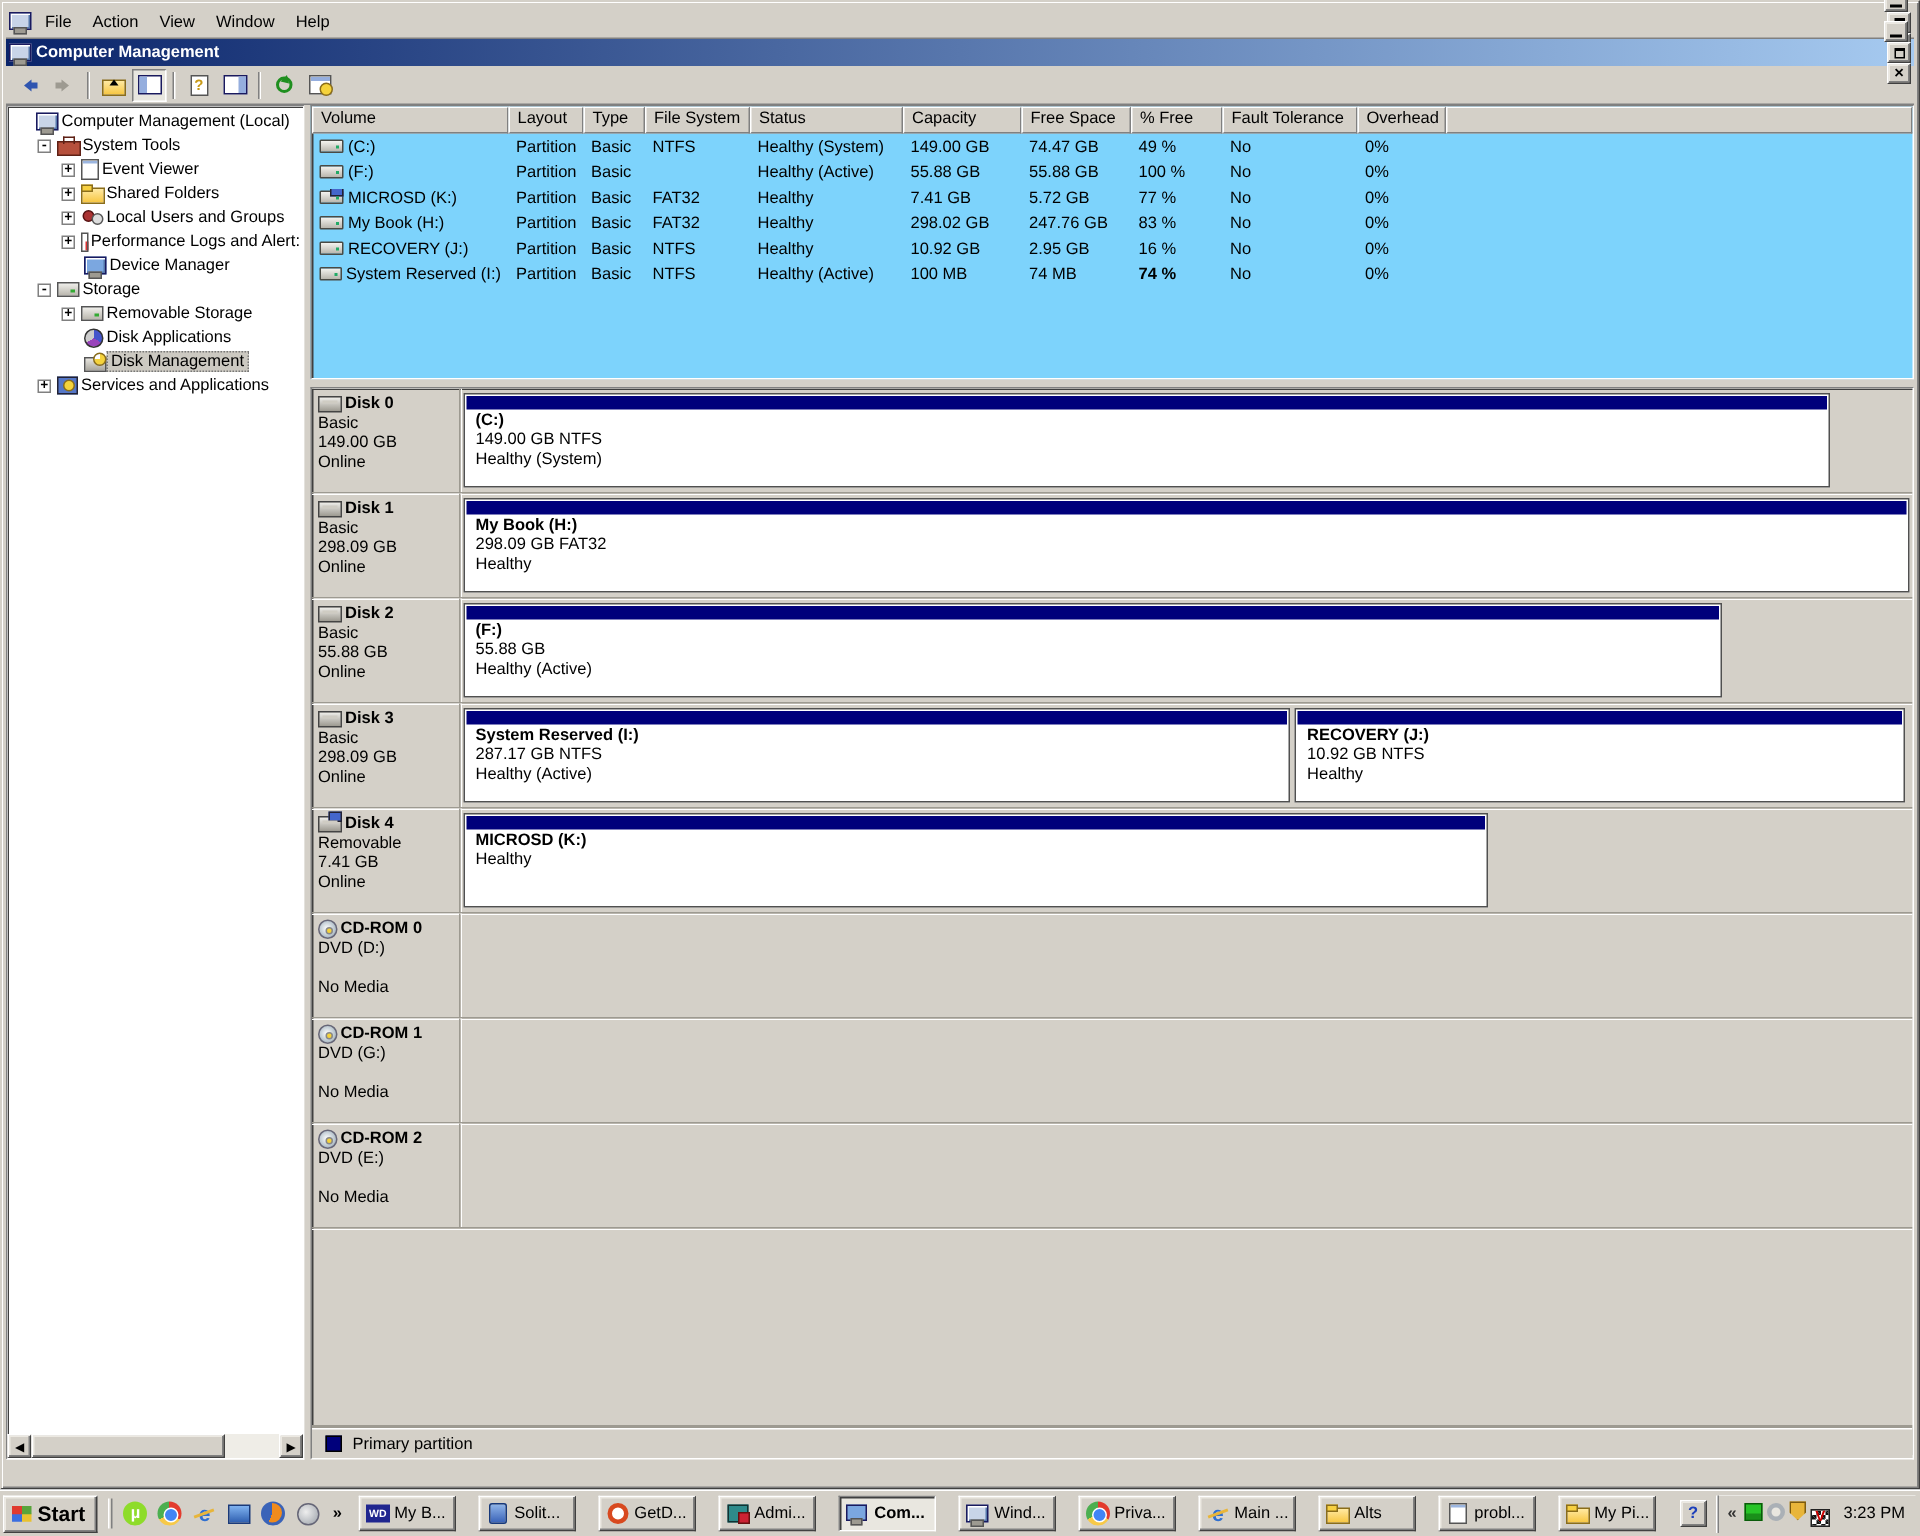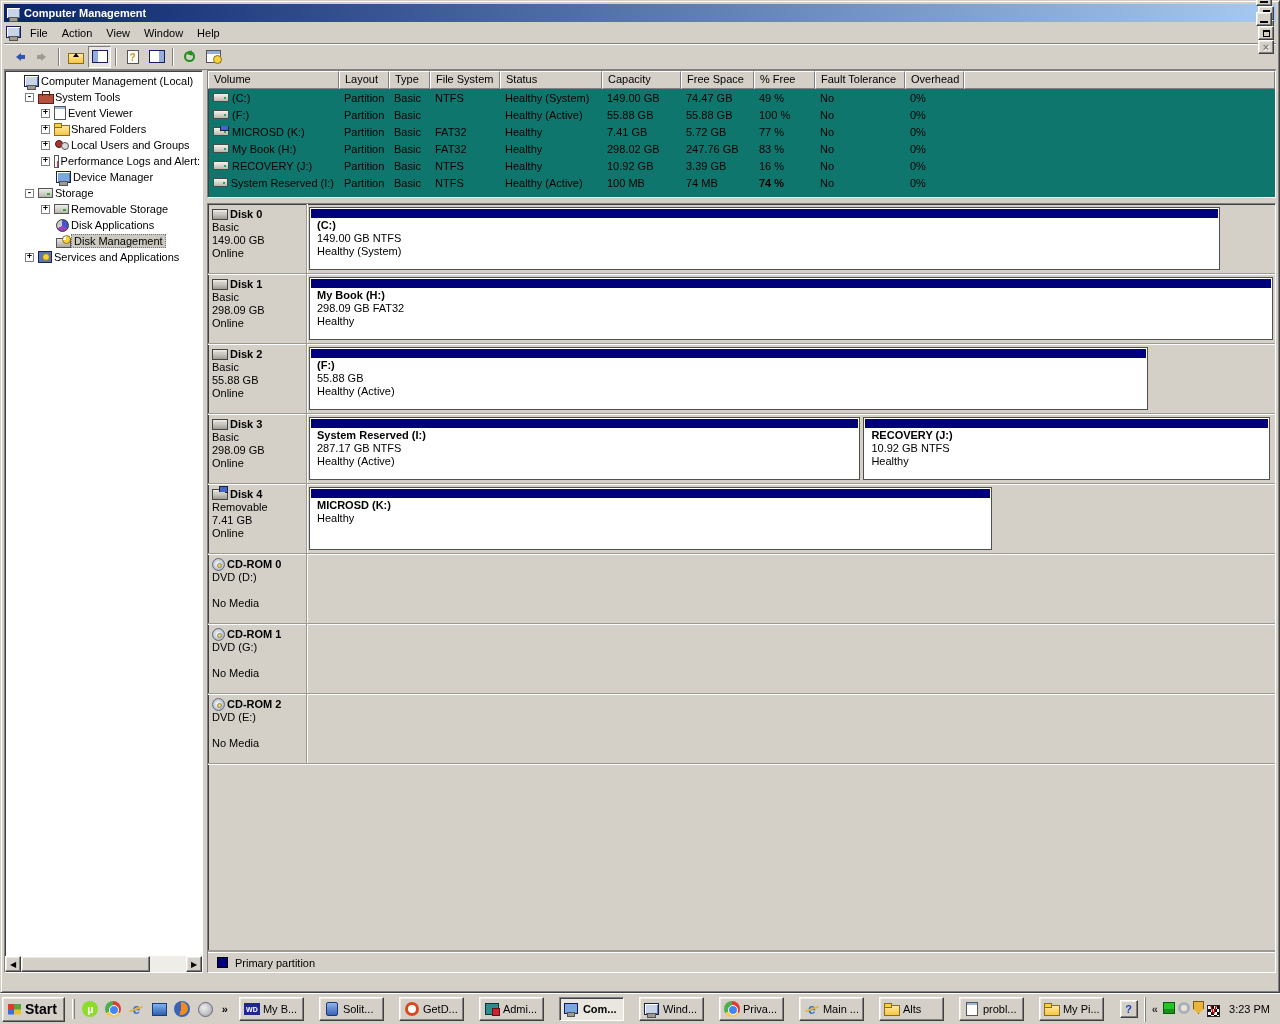--- a/index.html
+++ b/index.html
@@ -45,21 +45,21 @@
   .tree-label{padding:0 2px;}
   .tree-label.selected{background:#ccc9c1;border:1px dotted #777;}
   #tree-hscroll{height:16px;background:#d4d0c8;display:flex;flex:0 0 auto;}
   .sb-btn{width:16px;height:16px;display:flex;align-items:center;justify-content:center;font-size:8px;color:#000;flex:0 0 auto;}
   .sb-track{flex:1;background:#efede7;position:relative;}
   .sb-thumb{position:absolute;left:0;top:0;height:16px;width:78%;}
   #v-splitter{width:4px;background:#d4d0c8;cursor:col-resize;}
 
   #right-pane{flex:1;display:flex;flex-direction:column;min-width:0;}
   
-  #volume-pane{height:128px;background:#0f766e;display:flex;flex-direction:column;overflow:hidden;
+  #volume-pane{height:183px;background:#7dd3fc;display:flex;flex-direction:column;overflow:hidden;
     border:1px solid;border-color:#808080 #fff #fff #808080;box-shadow:inset 1px 1px 0 #404040;}
   #vol-header{display:flex;height:18px;flex:0 0 auto;}
   .vol-h{background:#d4d0c8;border:1px solid;border-color:#fff #808080 #808080 #fff;
     padding:1px 5px;white-space:nowrap;overflow:hidden;flex:0 0 auto;}
   #vol-rows{flex:1;overflow:hidden;}
   .vol-row{display:flex;height:17px;align-items:center;}
   .vol-cell{padding:0 5px;white-space:nowrap;overflow:hidden;flex:0 0 auto;display:flex;align-items:center;gap:3px;}
   #h-splitter{height:5px;background:#d4d0c8;cursor:row-resize;}
 
   
@@ -183,48 +183,48 @@
   .i-trayring{width:12px;height:12px;border-radius:50%;border:3px solid #aab0b6;background:#e8e6df;}
   .i-trayshield{width:11px;height:13px;background:#e8b53a;border:1px solid #7a5a10;clip-path:polygon(0 0,100% 0,100% 60%,50% 100%,0 60%);}
   .i-trayflag{width:13px;height:12px;border:1px solid #222;color:#c00;font-weight:bold;font-size:10px;line-height:10px;text-align:center;
     background-image:linear-gradient(45deg,#111 25%,transparent 25%,transparent 75%,#111 75%),linear-gradient(45deg,#111 25%,#fff 25%,#fff 75%,#111 75%);
     background-size:6px 6px;background-position:0 0,3px 3px;}
 </style>
 </head>
 <body>
 
 <div id="window">
-  <div id="titlebar">
-    <span class="ic i-computer"></span>
-    <span class="t-title">Computer Management</span>
-    <span id="title-buttons">
-        <span class="cap-btn raised">
-          <span class="glyph-min"></span>
-        </span>
-        <span class="cap-btn raised">
-          <span class="glyph-restore"></span>
-        </span>
-        <span class="cap-btn raised">
-          <span class="glyph-close">×</span>
-        </span>
-      </span>
-  </div>
   <div id="menurow">
     <span class="ic i-computer"></span>
     <span id="menu-items"><span class="menu-item">File</span><span class="menu-item">Action</span><span class="menu-item">View</span><span class="menu-item">Window</span><span class="menu-item">Help</span></span>
     <span class="spacer"></span>
     <span id="mdi-buttons">
         <span class="cap-btn raised">
           <span class="glyph-min"></span>
         </span>
         <span class="cap-btn raised">
           <span class="glyph-restore"></span>
         </span>
         <span class="cap-btn raised">
           <span class="glyph-close disabled-glyph">×</span>
+        </span>
+      </span>
+  </div>
+  <div id="titlebar">
+    <span class="ic i-computer"></span>
+    <span class="t-title">Computer Management</span>
+    <span id="title-buttons">
+        <span class="cap-btn raised">
+          <span class="glyph-min"></span>
+        </span>
+        <span class="cap-btn raised">
+          <span class="glyph-restore"></span>
+        </span>
+        <span class="cap-btn raised">
+          <span class="glyph-close">×</span>
         </span>
       </span>
   </div>
   <div id="toolbar">
       <span class="tool-btn flatbtn">
         <span class="ic i-back"></span>
       </span>
       <span class="tool-btn flatbtn">
         <span class="ic i-forward"></span>
       </span>
@@ -497,21 +497,21 @@
               <span class="vol-cell" style="width: 70px;">
                 <span>NTFS</span>
               </span>
               <span class="vol-cell" style="width: 102px;">
                 <span>Healthy</span>
               </span>
               <span class="vol-cell" style="width: 79px;">
                 <span>10.92 GB</span>
               </span>
               <span class="vol-cell" style="width: 73px;">
-                <span>3.39 GB</span>
+                <span>2.95 GB</span>
               </span>
               <span class="vol-cell" style="width: 61px;">
                 <span>16 %</span>
               </span>
               <span class="vol-cell" style="width: 90px;">
                 <span>No</span>
               </span>
               <span class="vol-cell" style="width: 59px;">
                 <span>0%</span>
               </span>

